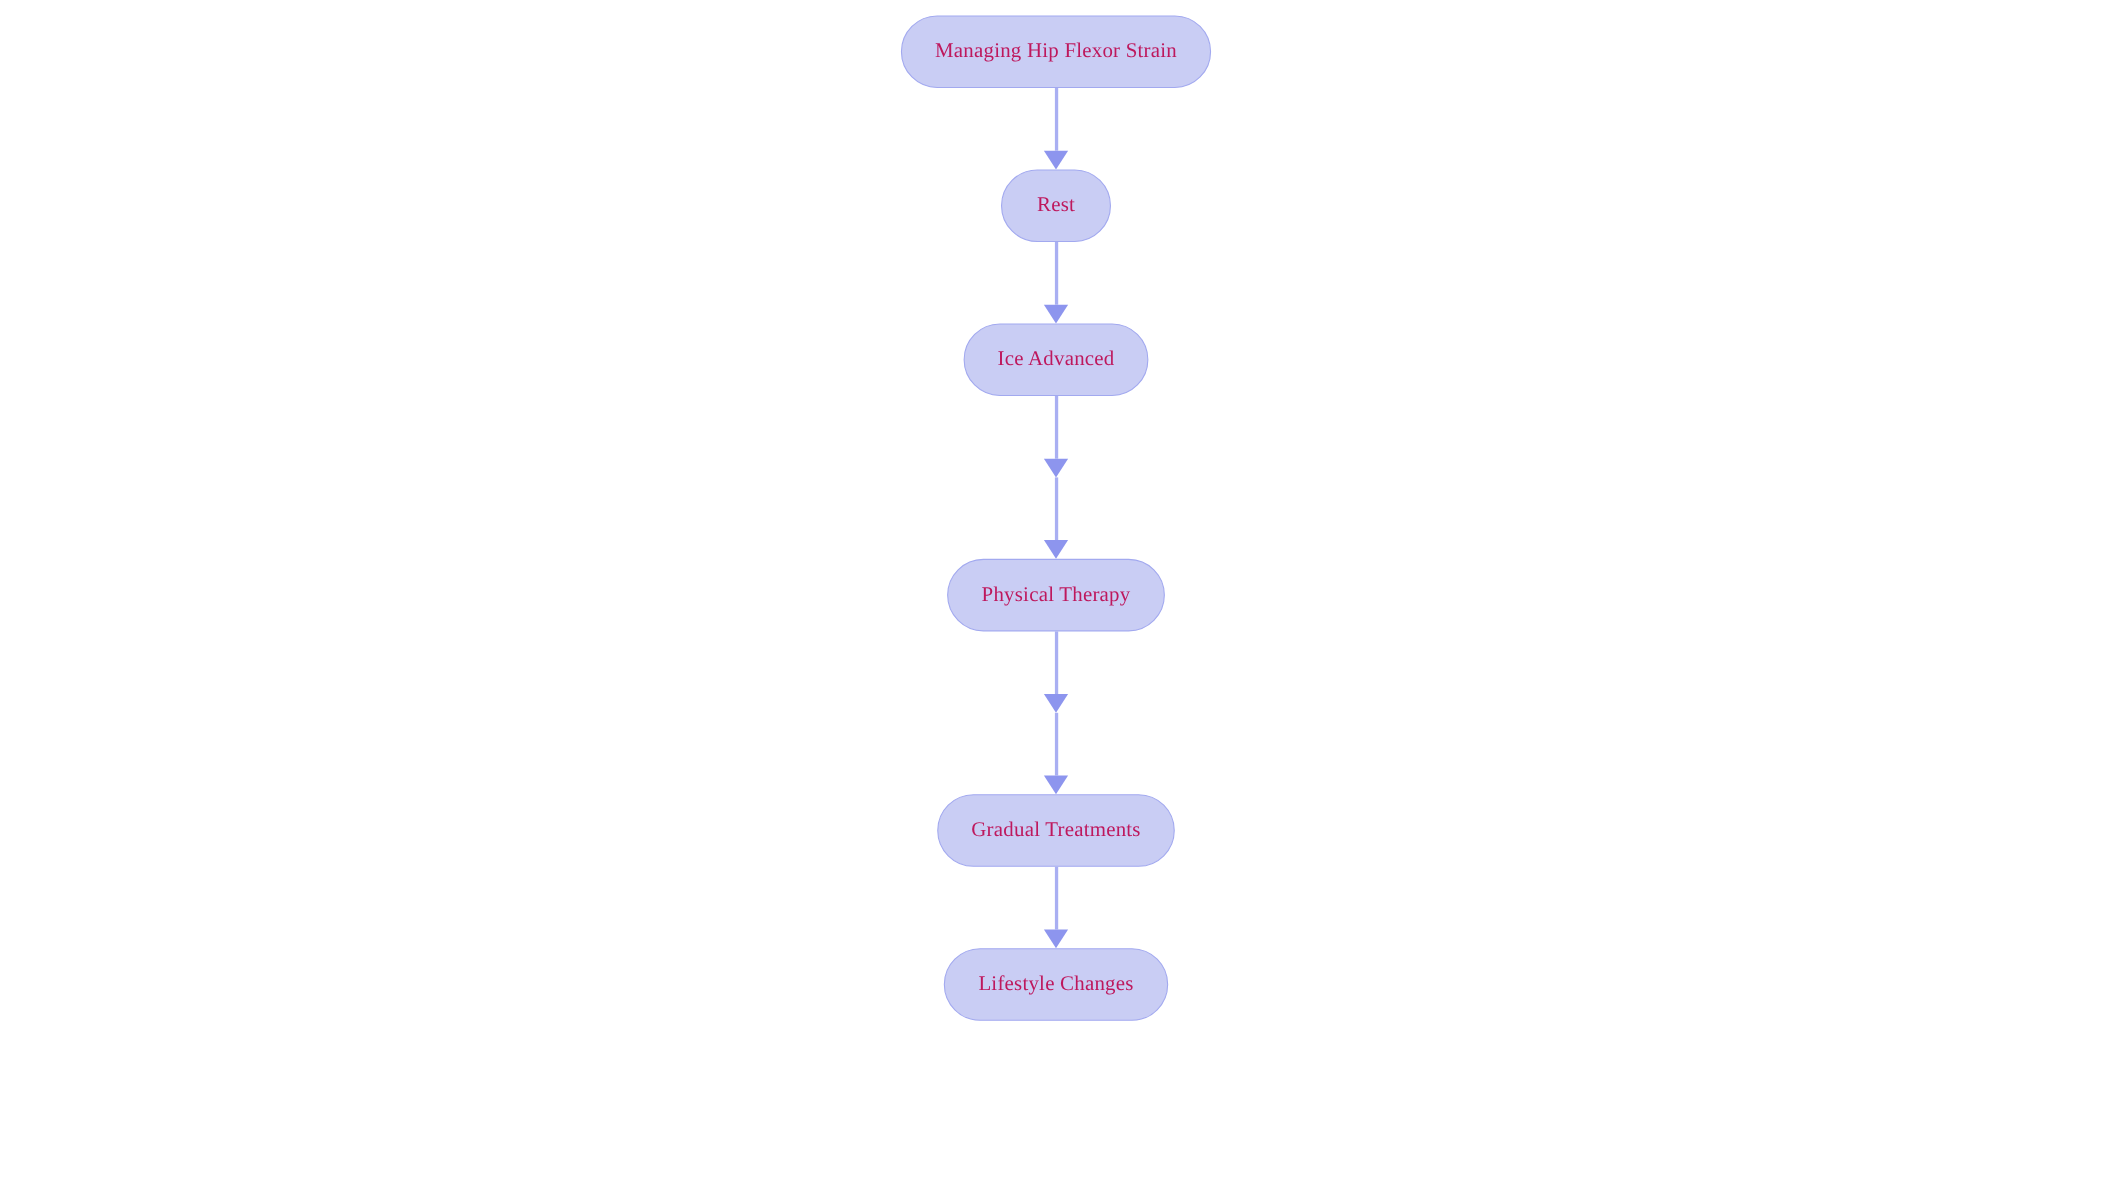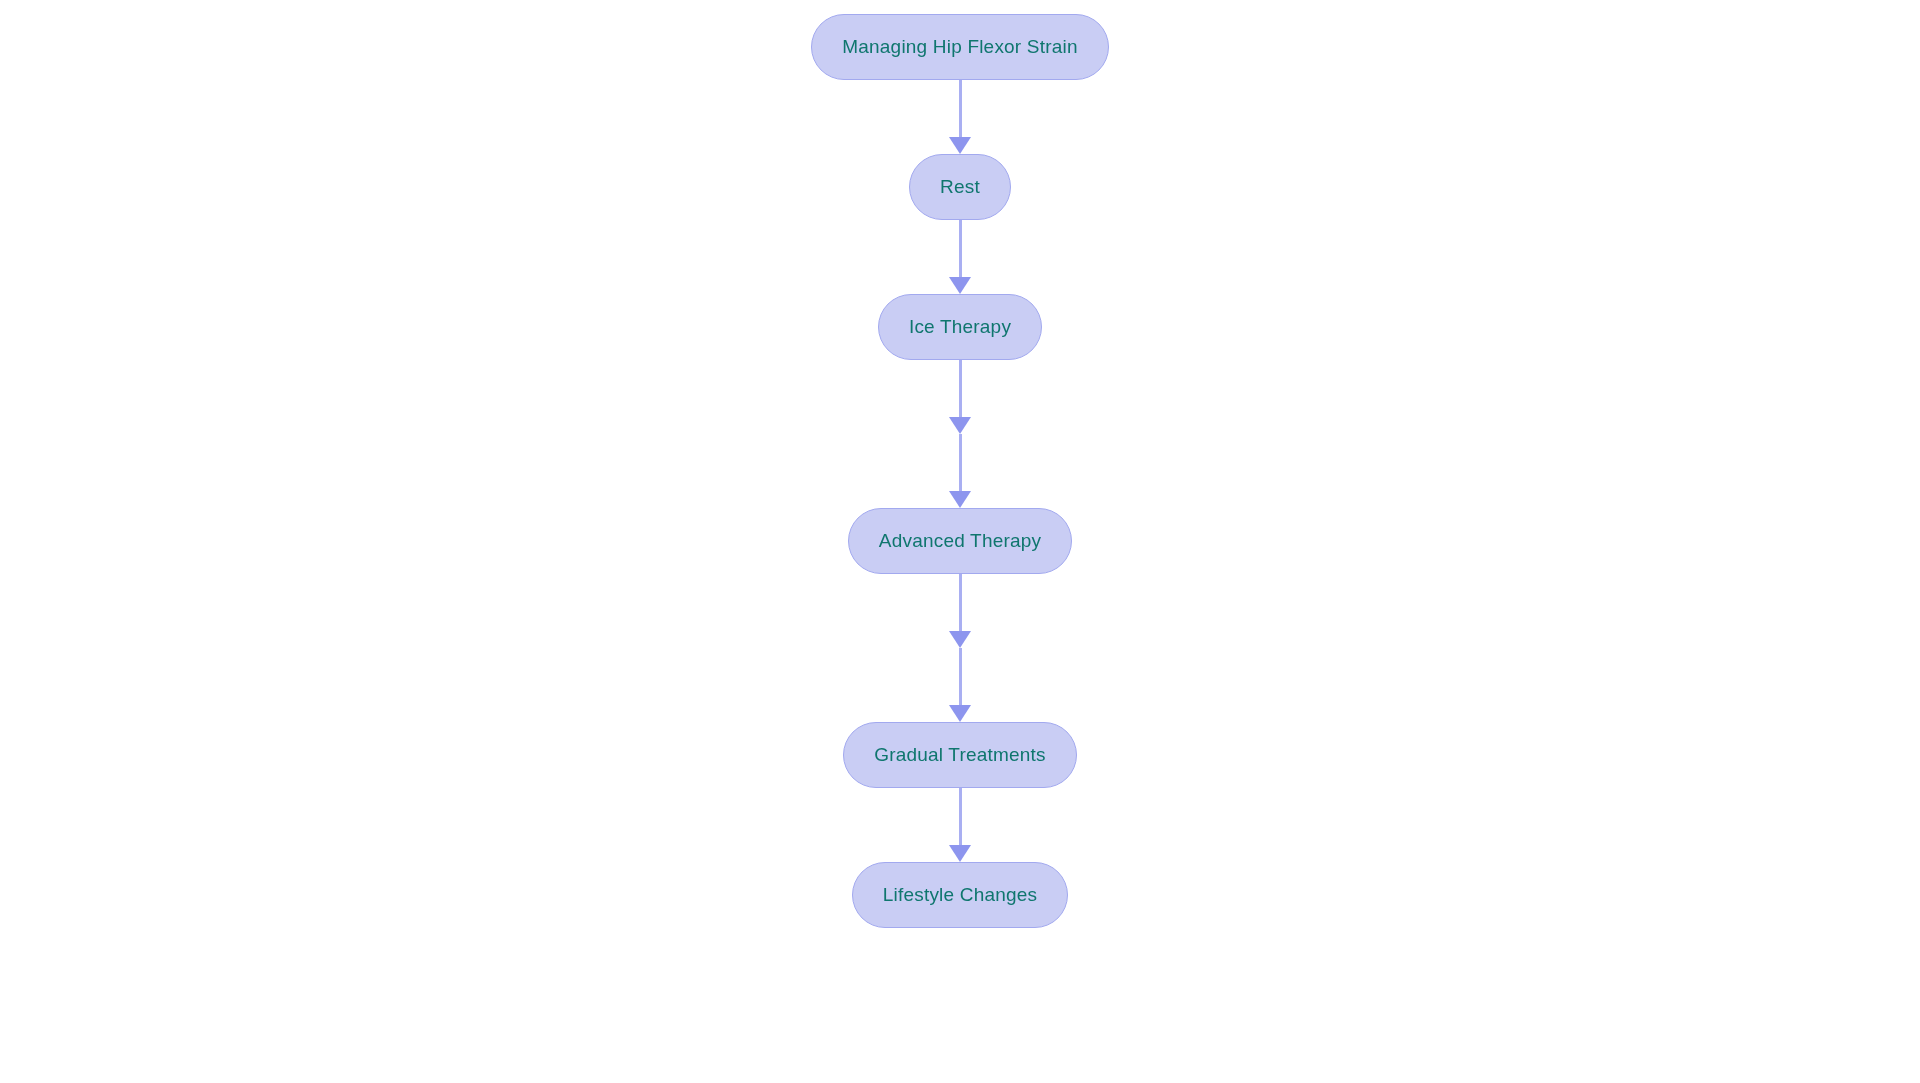--- a/index.html
+++ b/index.html
@@ -28,24 +28,25 @@
     box-sizing: border-box;
     height: 66px;
     min-width: 100px;
     padding: 0 30px;
     display: flex;
     align-items: center;
     justify-content: center;
     background: #c9cdf4;
     border: 1.5px solid #a2a9ef;
     border-radius: 33px;
-    color: #0f766e;
+    color: #be185d;
     font-size: 19px;
     letter-spacing: 0.2px;
     white-space: nowrap;
+    font-family: Liberation Serif, serif;
   }
   .arrow {
     height: 74px;
     width: 24px;
     display: flex;
     flex-direction: column;
     align-items: center;
   }
   .arrow .line {
     width: 3px;
@@ -73,34 +74,34 @@
       <div class="head"></div>
     </div>
 
     <div class="node">Rest</div>
 
     <div class="arrow">
       <div class="line"></div>
       <div class="head"></div>
     </div>
 
-    <div class="node">Ice Therapy</div>
+    <div class="node">Ice Advanced</div>
 
     <div class="arrow">
       <div class="line"></div>
       <div class="head"></div>
     </div>
 
 
     <div class="arrow">
       <div class="line"></div>
       <div class="head"></div>
     </div>
 
-    <div class="node">Advanced Therapy</div>
+    <div class="node">Physical Therapy</div>
 
     <div class="arrow">
       <div class="line"></div>
       <div class="head"></div>
     </div>
 
 
     <div class="arrow">
       <div class="line"></div>
       <div class="head"></div>

